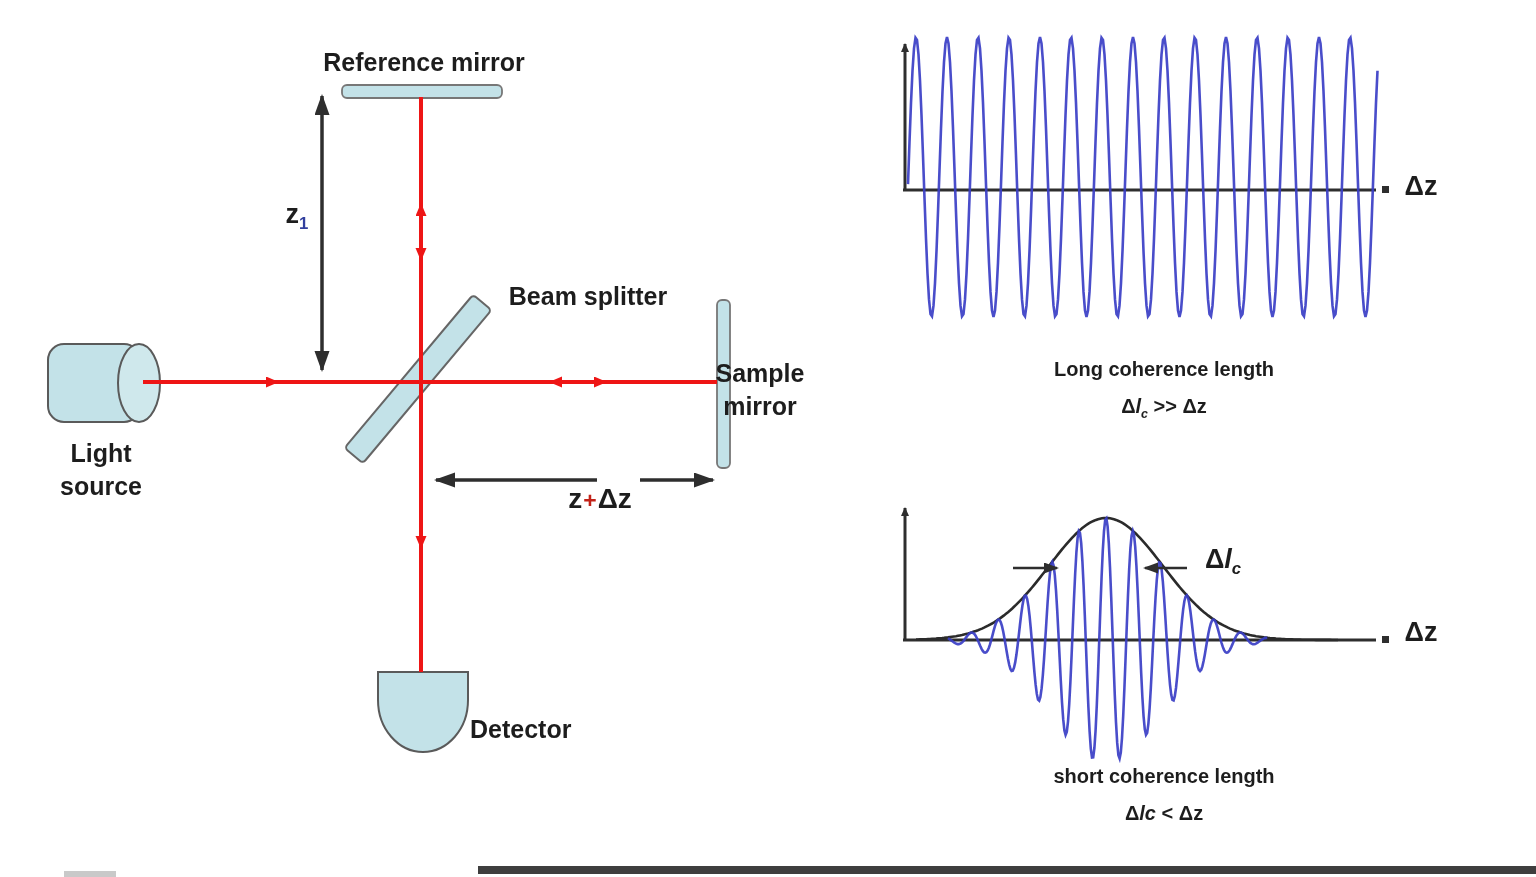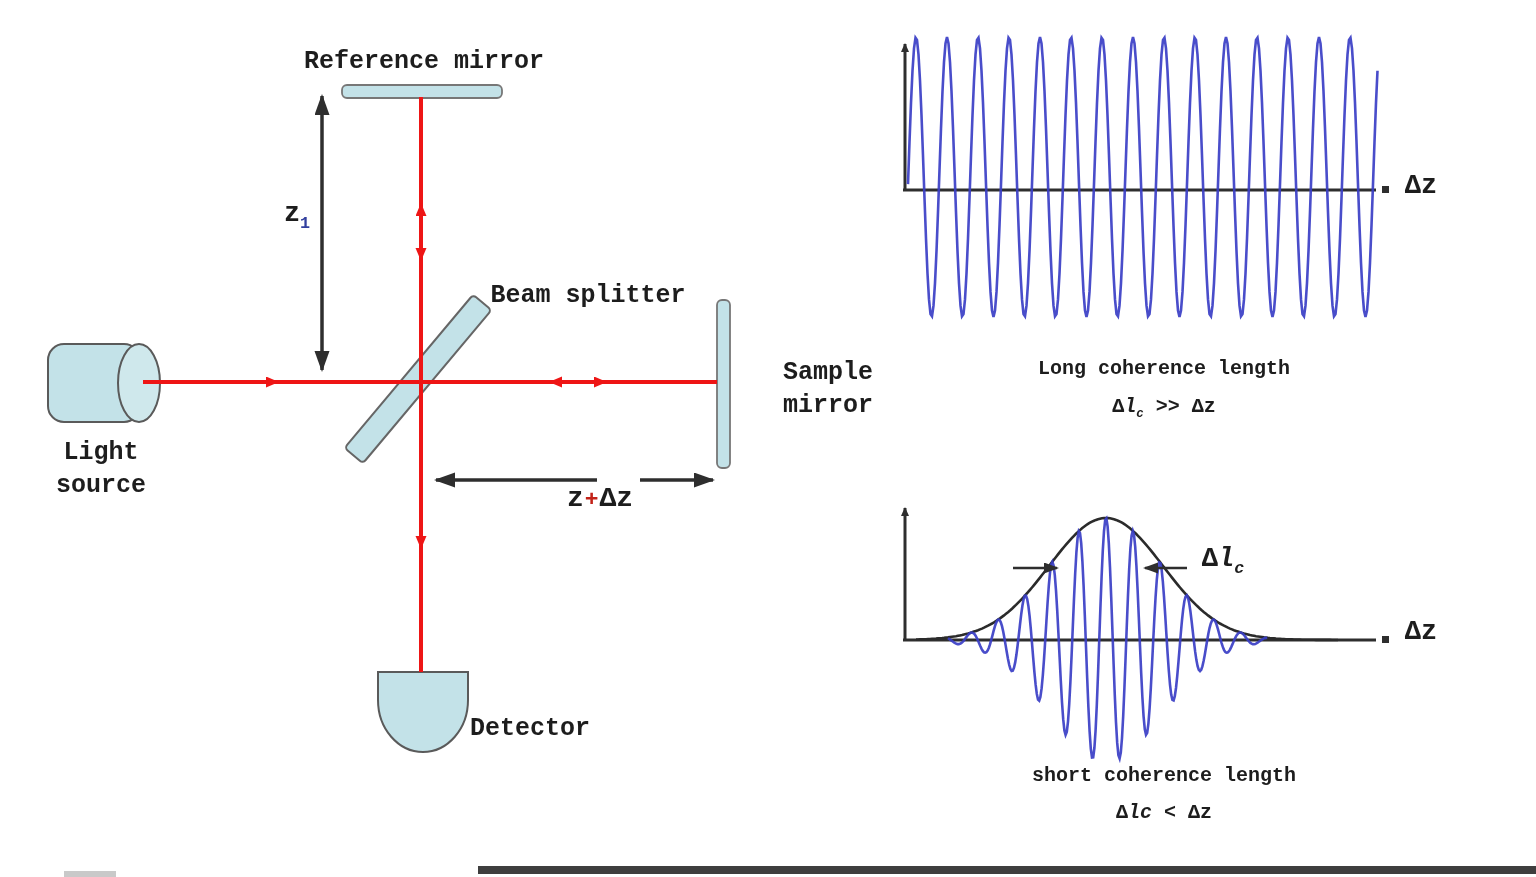--- a/index.html
+++ b/index.html
@@ -1,18 +1,18 @@
 <!DOCTYPE html>
 <html><head>
 <meta charset="utf-8">
 <style>
   html,body{margin:0;padding:0;background:#fff;}
   #page{
     position:relative;width:1536px;height:877px;background:#ffffff;overflow:hidden;
-    font-family:Liberation Mono, monospace;color:#1d1d1d;
+    font-family:Liberation Sans, sans-serif;color:#1d1d1d;
   }
   .lbl{
     position:absolute;transform:translate(-50%,-50%);
     font-weight:bold;font-size:25px;line-height:1.3;text-align:center;white-space:nowrap;
     color:#1d1d1d;
   }
   .lbl.left-anchor{transform:translate(0,-50%);text-align:left;margin-top:27px;}
   .big{font-size:20px;}
   .axis-lbl{font-size:27px;}
   .it{font-style:italic;}
@@ -100,21 +100,21 @@
   </svg>
 
   <div class="lbl" style="left:424px;top:62px;">Reference mirror</div>
 
   <div class="lbl" style="left:297px;top:216px;font-size:27px;text-align:center;">
     <span>z</span><sub class="sub-blue">1</sub>
   </div>
 
   <div class="lbl" style="left:588px;top:296px;">Beam splitter</div>
 
-  <div class="lbl" style="left:828px;top:389px;text-align:right;">
+  <div class="lbl" style="left:760px;top:389px;">
     <div>Sample</div>
     <div>mirror</div>
   </div>
 
   <div class="lbl" style="left:101px;top:469px;">
     <div>Light</div>
     <div>source</div>
   </div>
 
   <div class="lbl left-anchor" style="left:470px;top:702px;">Detector</div>

